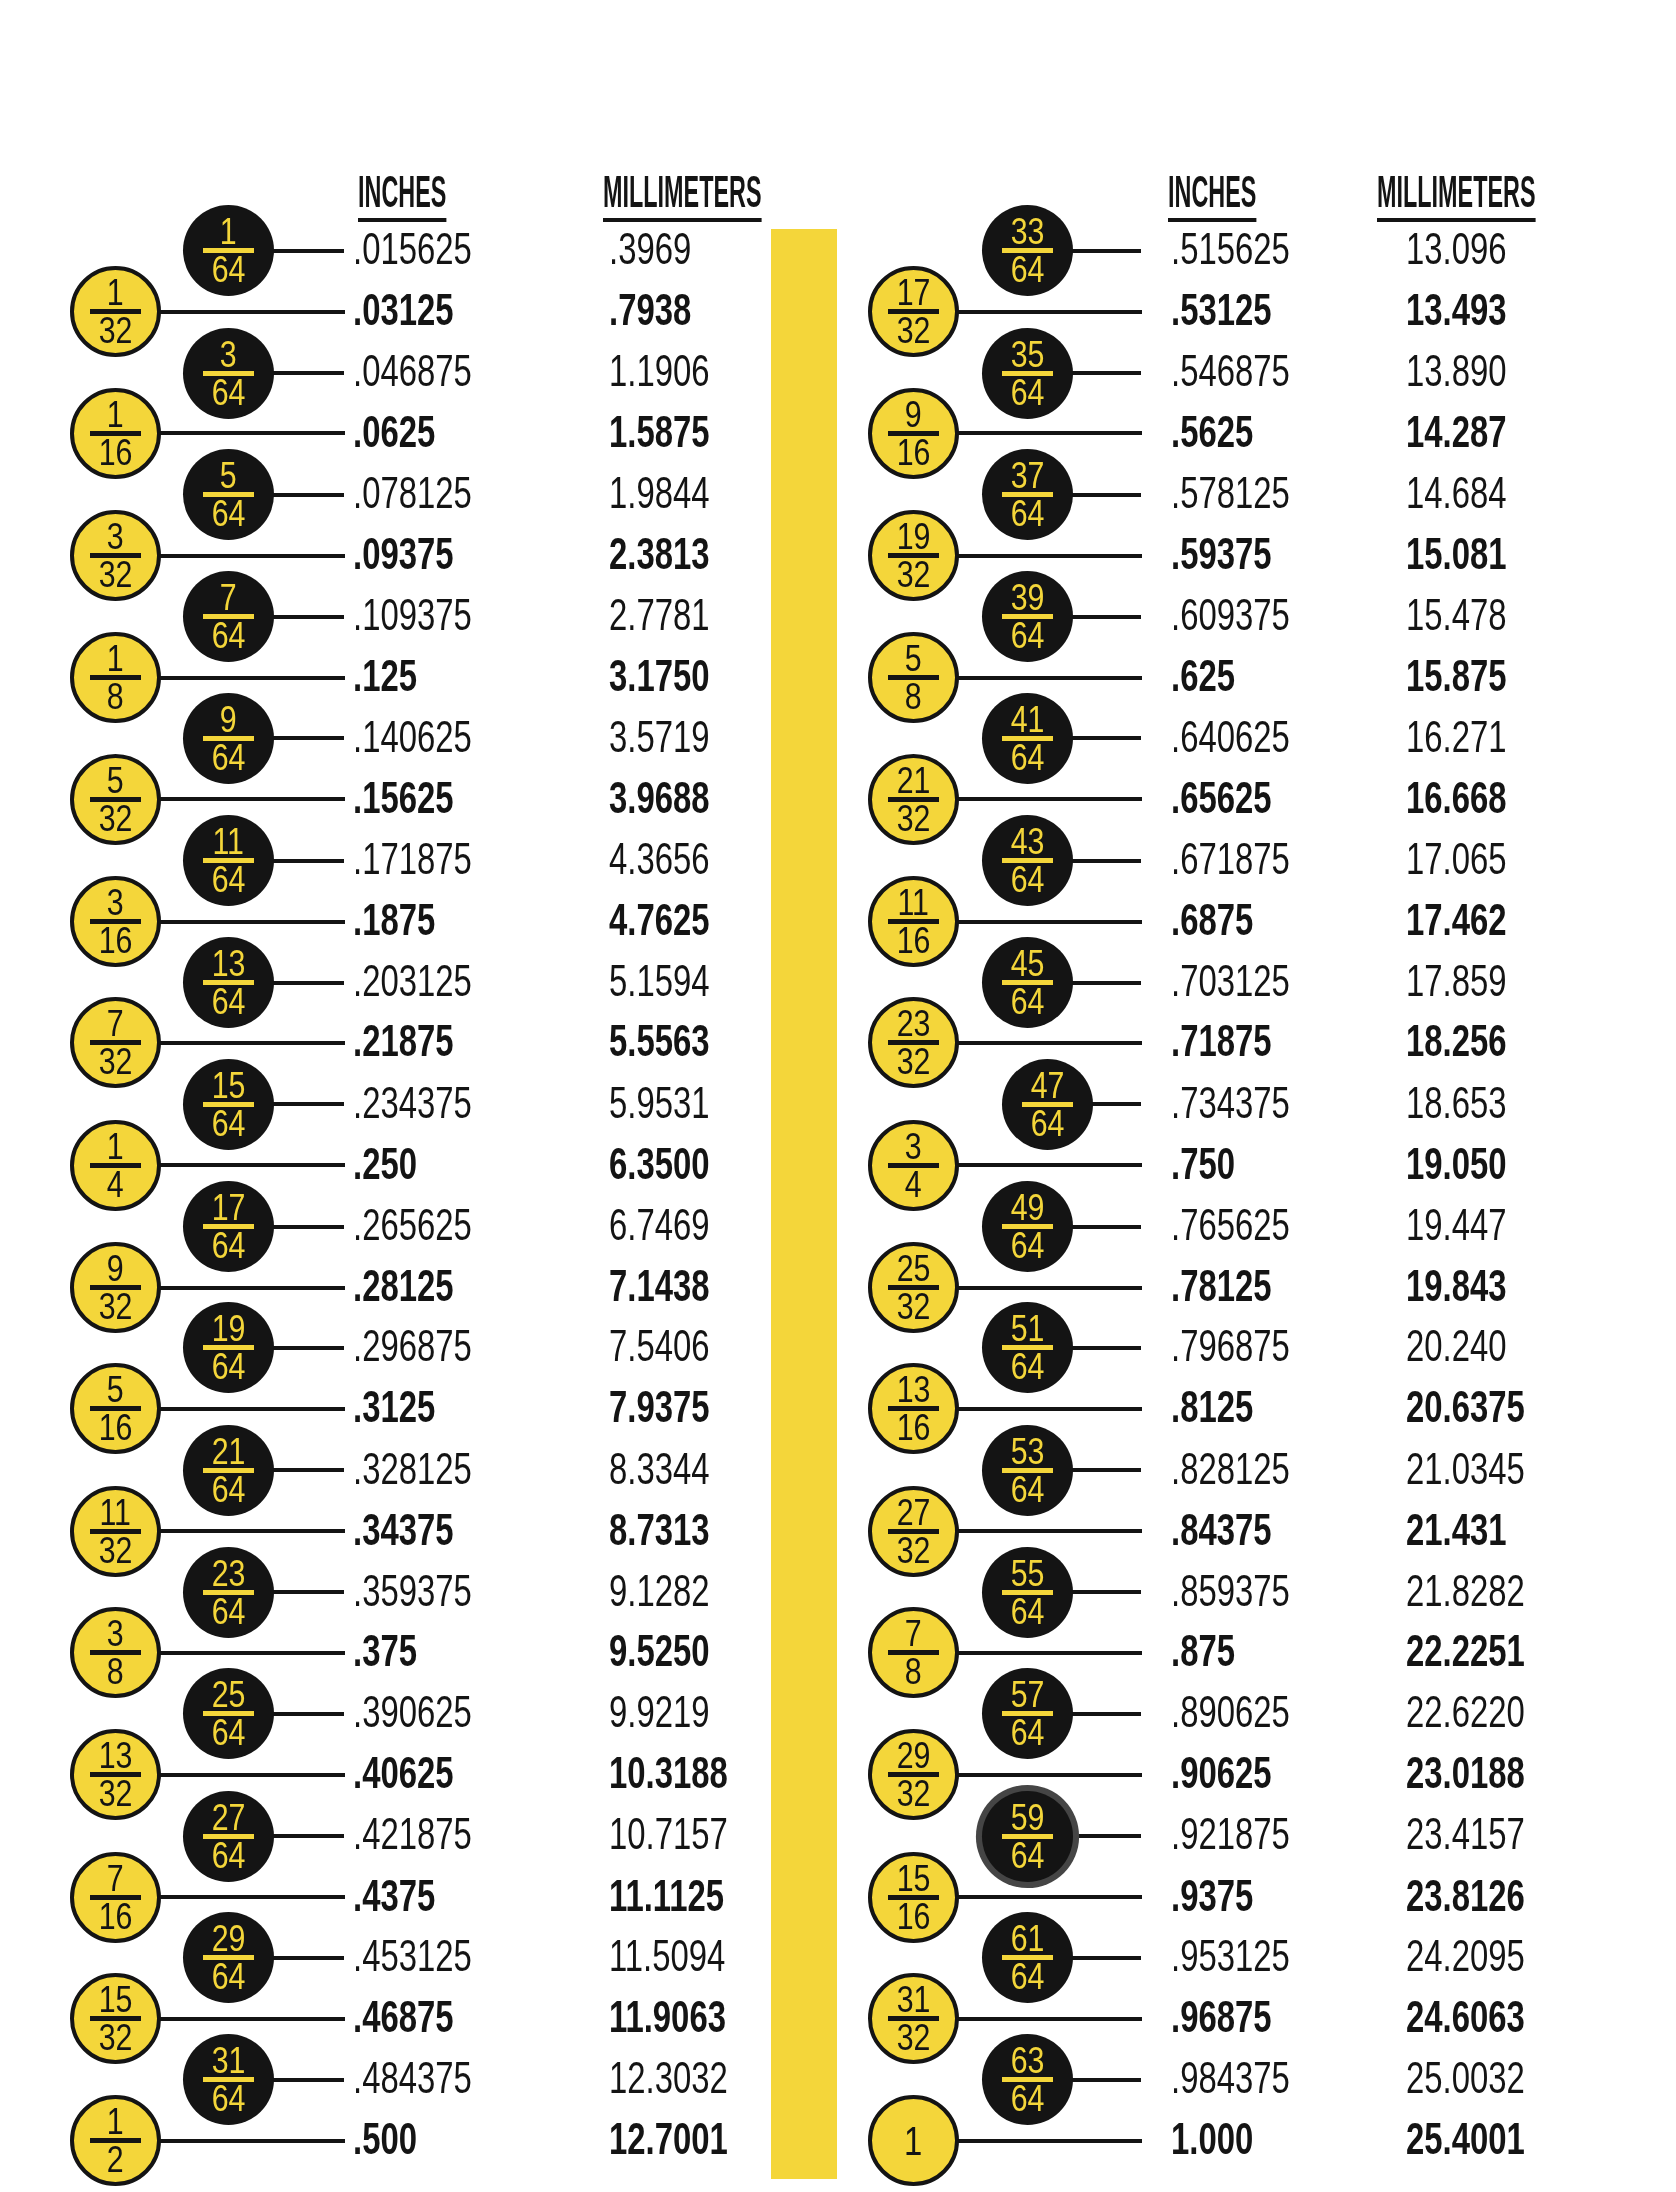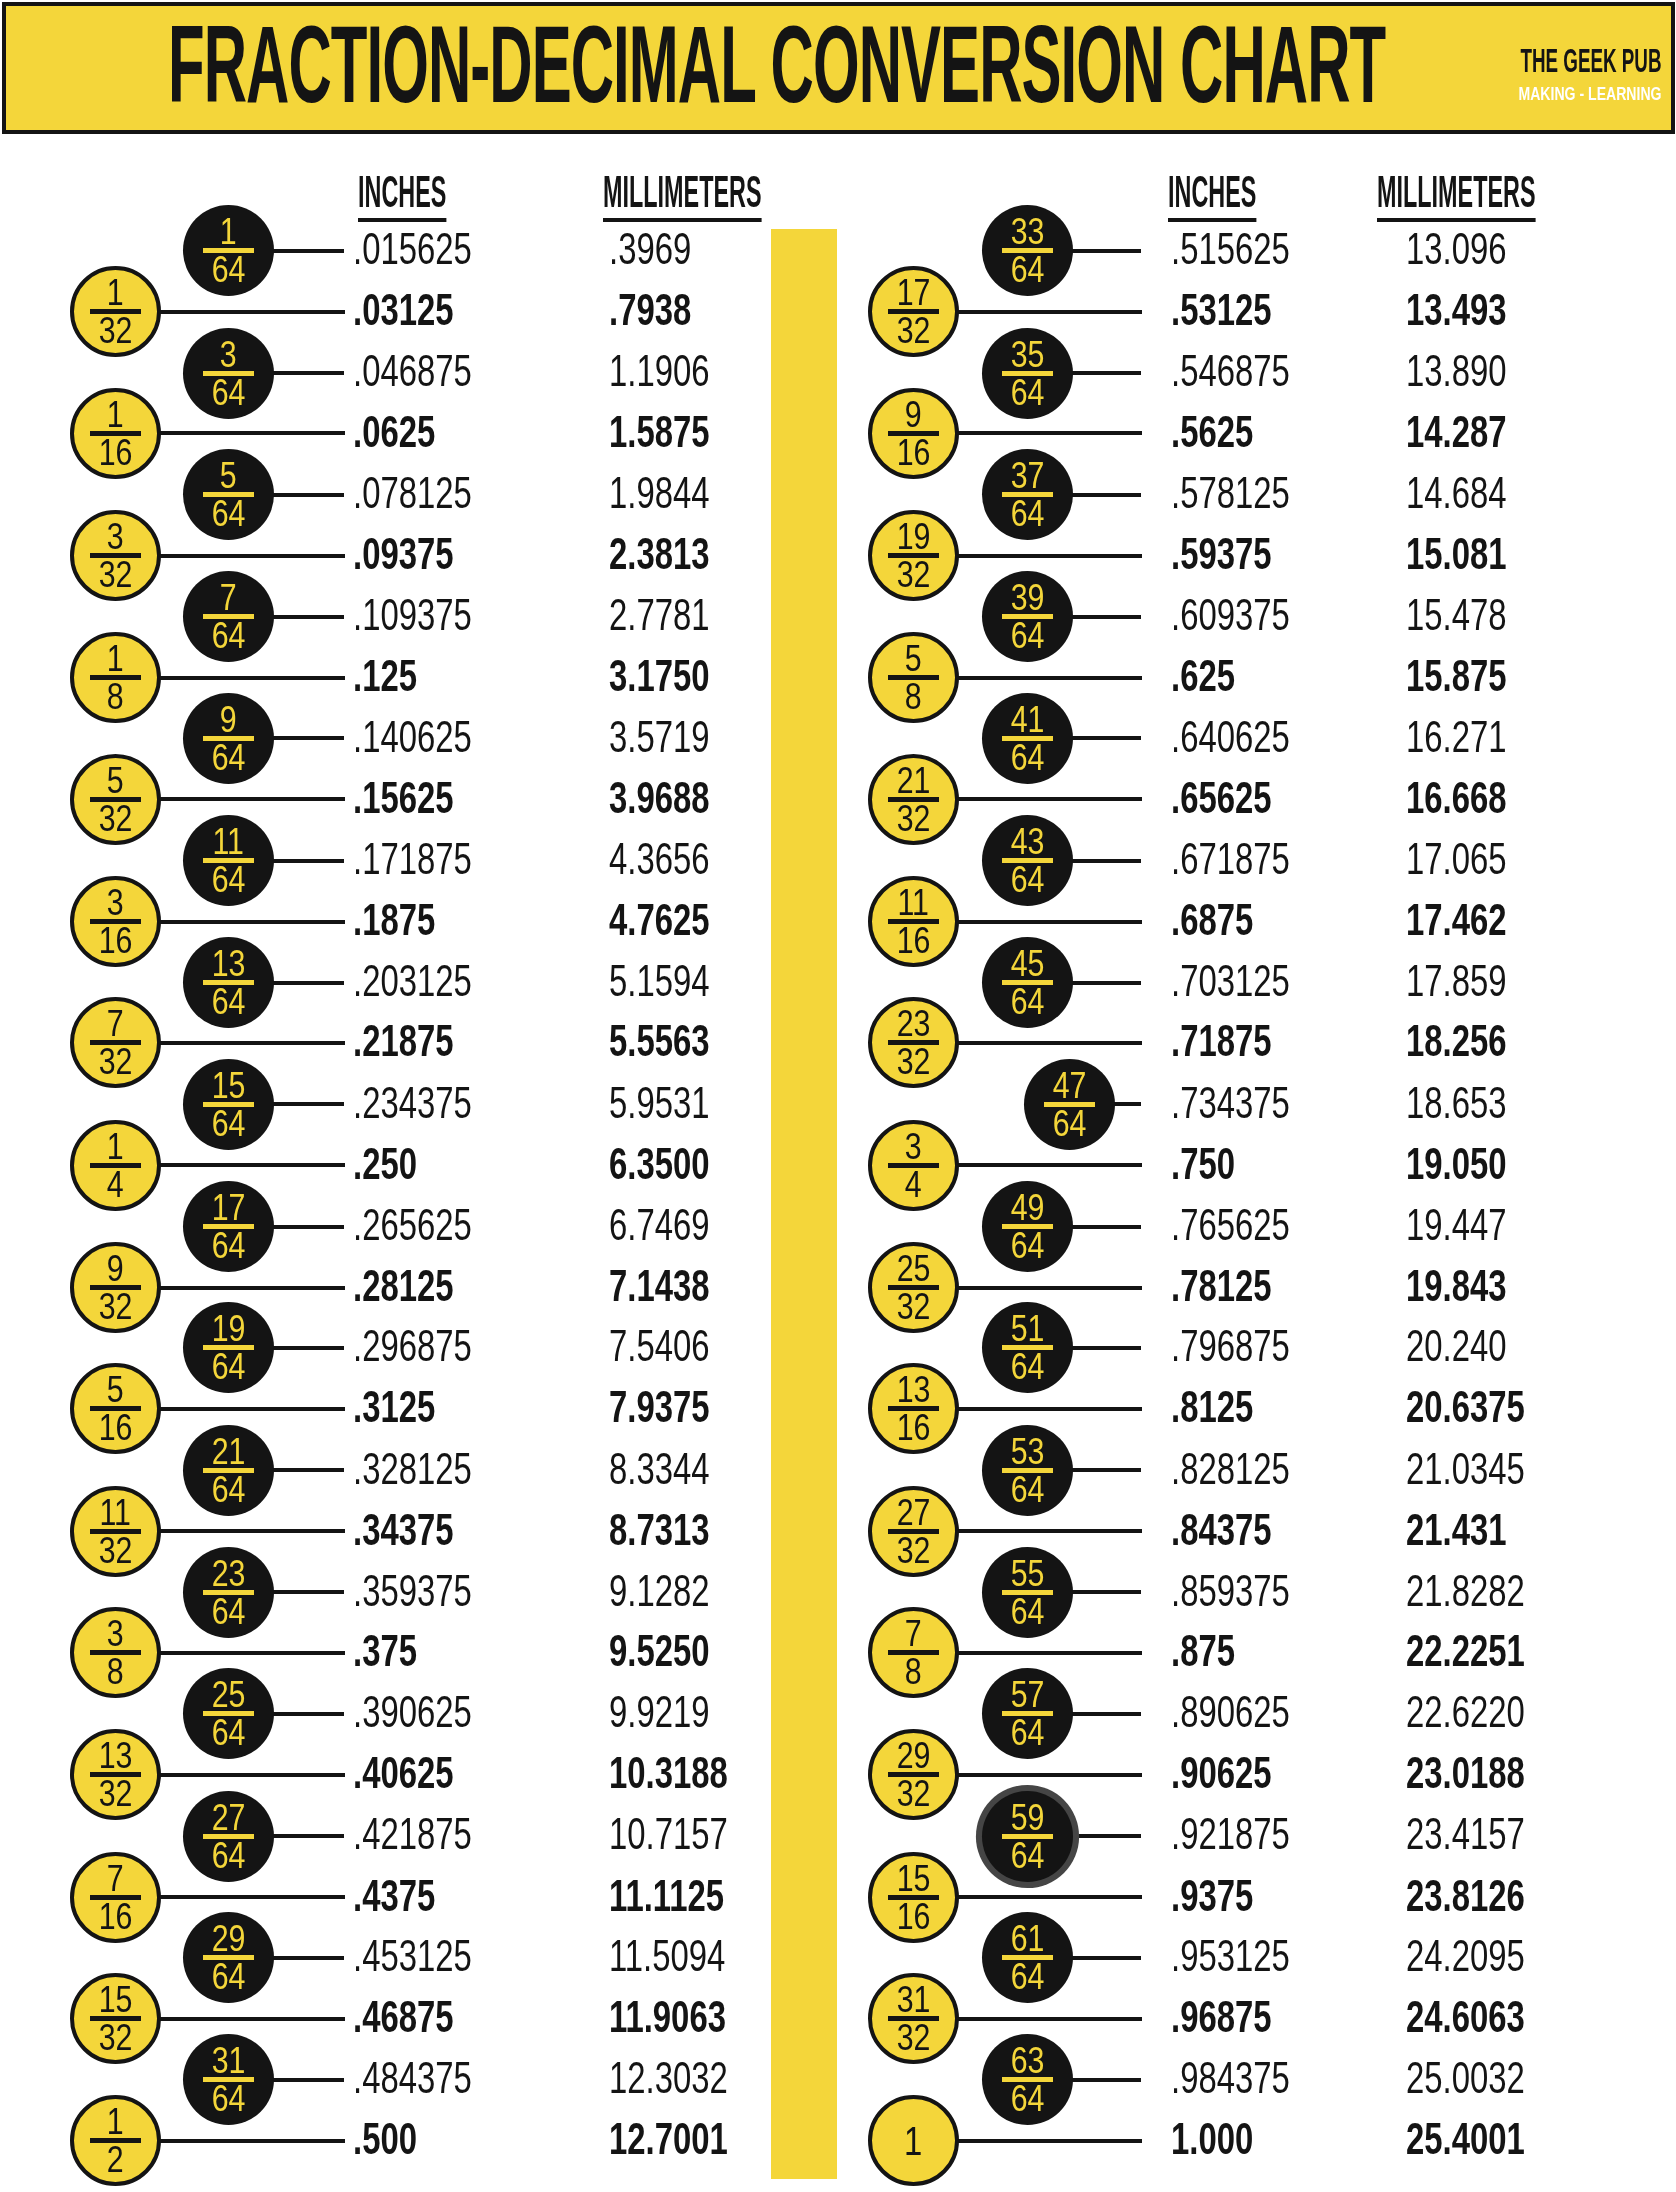--- a/index.html
+++ b/index.html
@@ -39,27 +39,20 @@
   .connector{position:absolute;height:3.5px;background:#141414;z-index:1;}
   .val{position:absolute;font-size:45px;line-height:45px;font-weight:400;color:#141414;
        white-space:nowrap;transform:scaleX(0.73);transform-origin:left top;}
   .val.em{font-weight:700;}
 </style>
 </head>
 <body>
 
 <div class="page">
 
-  <div class="banner">
-    <div class="title">FRACTION-DECIMAL CONVERSION CHART</div>
-    <div class="logo">
-      <span class="logo-name">THE GEEK PUB</span>
-      <span class="logo-tagline">MAKING - LEARNING</span>
-    </div>
-  </div>
 
   <div class="divider"></div>
 
   <div class="colhead" style="left:358px;">INCHES</div>
   <div class="colhead" style="left:603px;">MILLIMETERS</div>
   <div class="colhead" style="left:1168px;">INCHES</div>
   <div class="colhead" style="left:1377px;">MILLIMETERS</div>
 
   <div id="col-left">
     <div class="circle black" style="left: 183px; top: 205px;">
@@ -470,21 +463,21 @@
 
     <div class="circle yellow" style="left: 868px; top: 997px;">
       <span class="num">23</span>
       <span class="bar"></span>
       <span class="den">32</span>
     </div>
     <div class="connector" style="left: 953px; top: 1041px; width: 189px;"></div>
     <div class="val inches em" style="left: 1171px; top: 1018px;">.71875</div>
     <div class="val mm em" style="left: 1406px; top: 1018px;">18.256</div>
 
-    <div class="circle black" style="left: 1024px; top: 1059px;">
+    <div class="circle black" style="left: 1002px; top: 1059px;">
       <span class="num">47</span>
       <span class="bar"></span>
       <span class="den">64</span>
     </div>
     <div class="connector" style="left: 1066px; top: 1102px; width: 75px;"></div>
     <div class="val inches" style="left: 1171px; top: 1080px;">.734375</div>
     <div class="val mm" style="left: 1406px; top: 1080px;">18.653</div>
 
     <div class="circle yellow" style="left: 868px; top: 1120px;">
       <span class="num">3</span>

